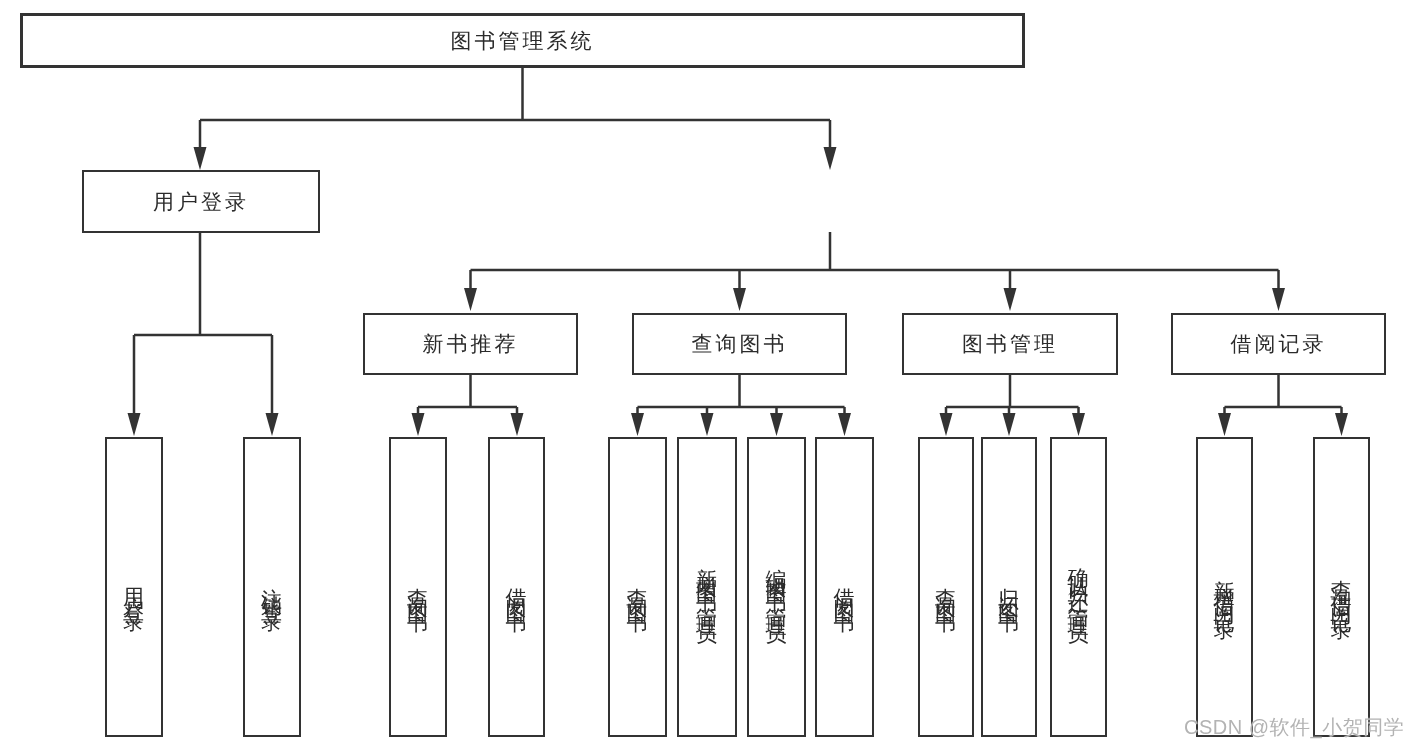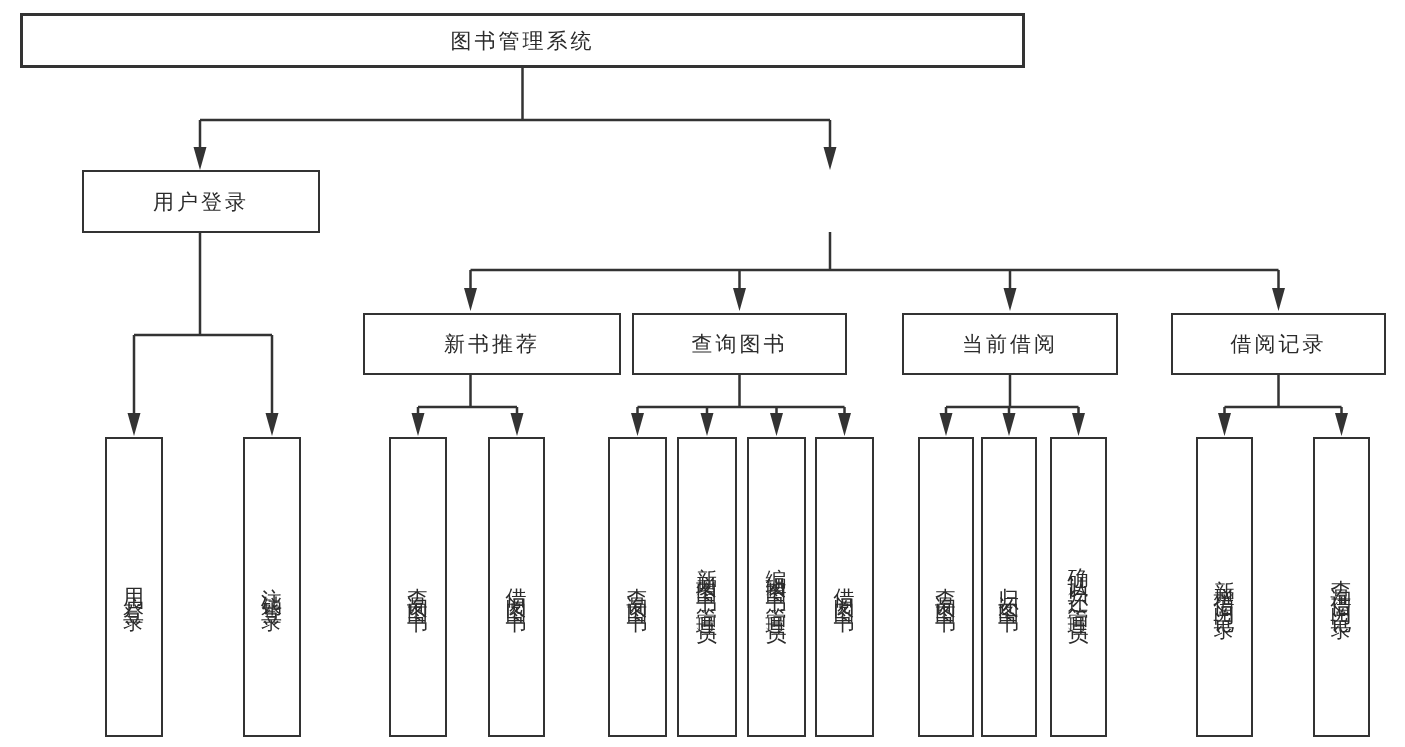--- a/index.html
+++ b/index.html
@@ -96,23 +96,23 @@
       <polygon points="1072,413 1085,413 1078.5,436"></polygon>
       <polygon points="1218,413 1231,413 1224.5,436"></polygon>
       <polygon points="1335,413 1348,413 1341.5,436"></polygon>
     </g>
   </svg>
 
   <div class="box root" style="left:20px;top:13px;width:1005px;height:55px">图书管理系统</div>
 
   <div class="box" style="left:82px;top:170px;width:238px;height:63px">用户登录</div>
 
-  <div class="box" style="left:363px;top:313px;width:258px;height:62px">新书推荐</div>
+  <div class="box" style="left:363px;top:313px;width:215px;height:62px">新书推荐</div>
   <div class="box" style="left:632px;top:313px;width:215px;height:62px">查询图书</div>
-  <div class="box" style="left:902px;top:313px;width:216px;height:62px">当前借阅</div>
+  <div class="box" style="left:902px;top:313px;width:216px;height:62px">图书管理</div>
   <div class="box" style="left:1171px;top:313px;width:215px;height:62px">借阅记录</div>
 
   <div class="box leaf" style="left:105px;top:437px;width:58px;height:300px">
     <span class="vtext">用户登录</span>
   </div>
   <div class="box leaf" style="left:243px;top:437px;width:58px;height:300px">
     <span class="vtext">注销登录</span>
   </div>
 
   <div class="box leaf" style="left:389px;top:437px;width:58px;height:300px">
@@ -145,14 +145,15 @@
     <span class="vtext">确认归还（管理员）</span>
   </div>
 
   <div class="box leaf" style="left:1196px;top:437px;width:57px;height:300px">
     <span class="vtext">新增借阅记录</span>
   </div>
   <div class="box leaf" style="left:1313px;top:437px;width:57px;height:300px">
     <span class="vtext">查询借阅记录</span>
   </div>
 
+  <div class="watermark">CSDN @软件_小贺同学</div>
 
 </div>
 
 </body></html>

